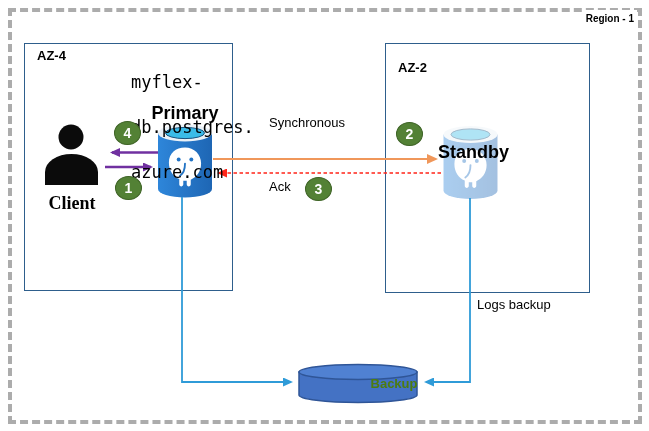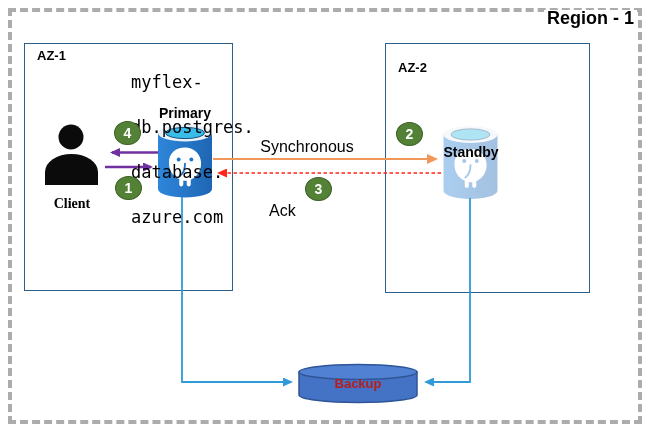--- a/index.html
+++ b/index.html
@@ -6,45 +6,45 @@
   .canvas{
     position:relative;width:649px;height:431px;background:#fff;overflow:hidden;
     font-family:"Liberation Sans", sans-serif;color:#000;
   }
   .region-border{
     position:absolute;left:8px;top:8px;width:626px;height:408px;
     border:4px dashed #ACACAC;
   }
   .region-label{
     position:absolute;top:10px;right:12px;
-    font-size:18px;font-weight:bold;background:#fff;padding:0 3px;line-height:17px;
+    font-size:10px;font-weight:bold;background:#fff;padding:0 3px;line-height:17px;
   }
   .az-box{position:absolute;border:1.5px solid #2E5E8C;background:transparent;}
   .az1{left:24px;top:43px;width:207px;height:246px;}
   .az2{left:385px;top:43px;width:203px;height:248px;}
   .az-label{position:absolute;font-size:13px;font-weight:bold;line-height:15px;}
   .az1l{left:37px;top:48px;}
   .az2l{left:398px;top:60px;}
   .hostname{
     position:absolute;left:131px;top:45px;
     font-family:"DejaVu Sans Mono","Liberation Mono",monospace;
     font-size:17px;line-height:15px;white-space:pre;
   }
-  .node-label{position:absolute;font-size:14px;font-weight:bold;text-align:center;line-height:15px;}
+  .node-label{position:absolute;font-size:18px;font-weight:bold;text-align:center;line-height:15px;}
   .primary-label{left:150px;top:106px;width:70px;}
   .standby-label{left:438px;top:105px;width:66px;margin-top:40px;}
   .client-label{left:41px;top:196px;width:62px;font-family:Liberation Serif, serif;}
-  .flow-label{position:absolute;font-size:16px;line-height:16px;margin-top:24px;}
+  .flow-label{position:absolute;font-size:13px;line-height:16px;}
   .sync-label{left:229px;top:115px;width:156px;text-align:center;}
   .ack-label{left:269px;top:179px;}
   .daily-label{left:85px;top:295px;}
   .logs-label{left:477px;top:297px;}
   .backup-label{
     position:absolute;left:300px;top:376px;width:116px;text-align:center;
-    color:#b91c1c;font-size:13px;font-weight:600;
+    color:#4d7c0f;font-size:13px;font-weight:600;padding-left:36px;
   }
   .step{
     position:absolute;width:27px;height:24px;border-radius:50%;
     background:#538135;border:1px solid #3E6326;box-sizing:border-box;
     color:#fff;font-size:14px;font-weight:bold;
     display:flex;align-items:center;justify-content:center;line-height:1;
   }
   .s4{left:114px;top:121px;}
   .s1{left:115px;top:176px;}
   .s2{left:396px;top:122px;}
@@ -110,38 +110,38 @@
     <polyline points="182,197 182,382 291,382" fill="none" stroke="#2F9BD8" stroke-width="1.8" marker-end="url(#ah-blue)"></polyline>
     <polyline points="470,198 470,382 426,382" fill="none" stroke="#2F9BD8" stroke-width="1.8" marker-end="url(#ah-blue)"></polyline>
 
     <g>
       <path d="M299,372 v23 a59,7.5 0 0 0 118,0 v-23 z" fill="#4472C4" stroke="#2F5597" stroke-width="1.5"></path>
       <ellipse cx="358" cy="372" rx="59" ry="7.5" fill="#5081D2" stroke="#2F5597" stroke-width="1.5"></ellipse>
     </g>
   </svg>
 
   <div class="region-label">Region - 1</div>
-  <div class="az-label az1l">AZ-1</div>
+  <div class="az-label az1l">AZ-4</div>
   <div class="az-label az2l">AZ-2</div>
 
   <div class="hostname">
     <div>myflex-</div>
     <div>db.postgres.</div>
-    <div>database.</div>
     <div>azure.com</div>
   </div>
 
   <div class="node-label primary-label">Primary</div>
   <div class="node-label standby-label">Standby</div>
   <div class="node-label client-label">Client</div>
 
   <div class="flow-label sync-label">
     <div>Synchronous</div>
   </div>
   <div class="flow-label ack-label">Ack</div>
+  <div class="flow-label logs-label">Logs backup</div>
 
   <div class="backup-label">Backup</div>
 
   <div class="step s1">1</div>
   <div class="step s2">2</div>
   <div class="step s3">3</div>
   <div class="step s4">4</div>
 
 </div>
 

